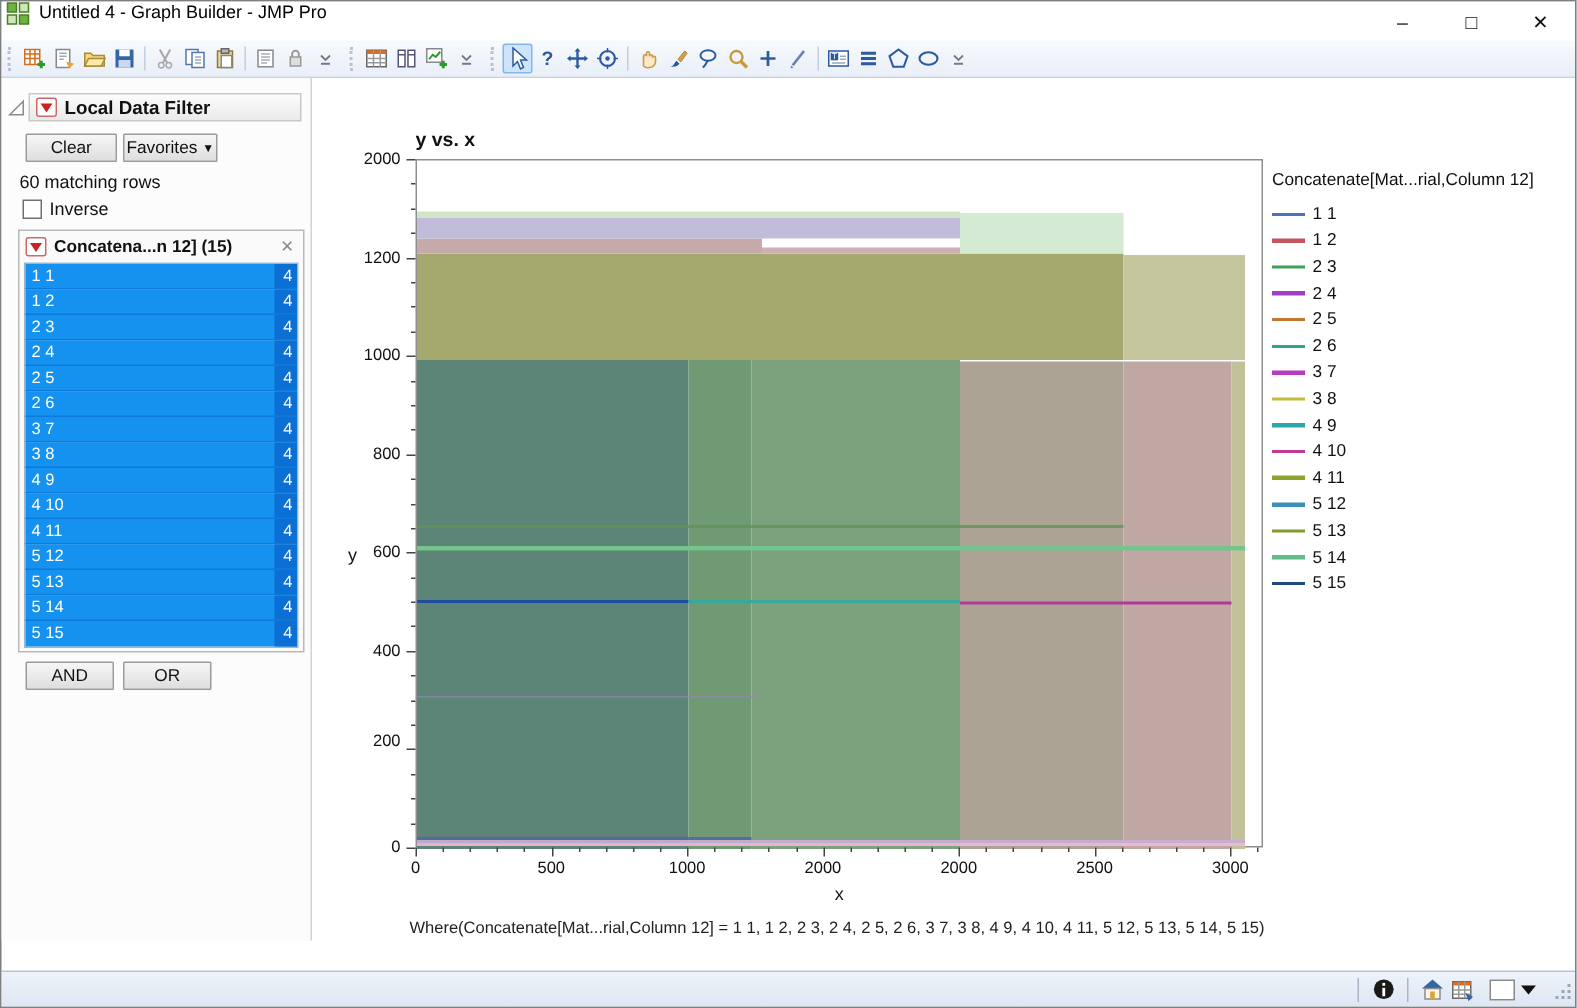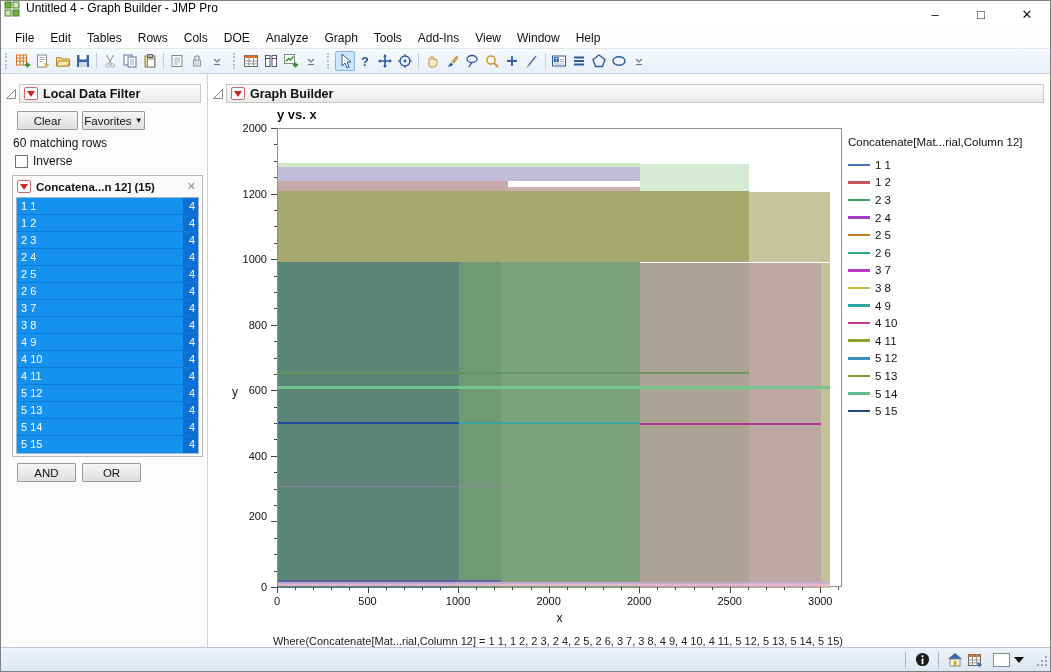--- a/index.html
+++ b/index.html
@@ -95,35 +95,20 @@
         </svg>
     </span>
     <span class="title">Untitled 4 - Graph Builder - JMP Pro</span>
     <div class="win-controls">
       <span class="win-btn">–</span>
       <span class="win-btn">□</span>
       <span class="win-btn">✕</span>
     </div>
   </div>
 
-  <div class="menubar" id="menubar">
-      <span class="menu-item">File</span>
-      <span class="menu-item">Edit</span>
-      <span class="menu-item">Tables</span>
-      <span class="menu-item">Rows</span>
-      <span class="menu-item">Cols</span>
-      <span class="menu-item">DOE</span>
-      <span class="menu-item">Analyze</span>
-      <span class="menu-item">Graph</span>
-      <span class="menu-item">Tools</span>
-      <span class="menu-item">Add-Ins</span>
-      <span class="menu-item">View</span>
-      <span class="menu-item">Window</span>
-      <span class="menu-item">Help</span>
-    </div>
 
   <div class="toolbar" id="toolbar">
       <div class="tb-group">
         <span class="tb-grip"></span>
         <span class="tb-icon">
           <svg viewBox="0 0 16 16">
             <rect x="1.5" y="2" width="10" height="10" fill="#fff" stroke="#d07020"></rect>
             <path d="M1.5 5h10M1.5 8h10M5 2v10M8.3 2v10" stroke="#d07020" fill="none"></path>
             <path d="M12.5 9.5v5M10 12h5" stroke="#2a9a2a" stroke-width="2"></path>
           </svg>
@@ -410,31 +395,20 @@
               <span class="cnt">4</span>
             </div>
           </div>
       </div>
 
       <div class="btn" style="top:389px; left:16px; width:59px;">AND</div>
       <div class="btn" style="top:389px; left:81px; width:59px;">OR</div>
     </div>
 
     <div class="graph-panel">
-      <div class="panel-header-row">
-        <svg class="disc-tri" viewBox="0 0 12 12">
-            <polygon points="10.5,1.5 10.5,10.5 1.5,10.5" fill="#fff" stroke="#8a8a8a"></polygon>
-          </svg>
-        <div class="header-bar">
-          <span class="red-menu-btn">
-              <span class="tri"></span>
-            </span>
-          <span class="header-title">Graph Builder</span>
-        </div>
-      </div>
 
       <div class="graph-content">
         <div class="chart-title">y vs. x</div>
         <div class="axis-label" style="left:24px; top:281px;">y</div>
         <div class="plot" id="plot">
             <div class="area" style="left: 0px; top: 132.782px; width: 181.09px; height: 326.218px; background: rgb(92, 133, 119);"></div>
             <div class="area" style="left: 181.09px; top: 132.782px; width: 41.6506px; height: 326.218px; background: rgb(111, 154, 115);"></div>
             <div class="area" style="left: 222.74px; top: 132.782px; width: 139.439px; height: 326.218px; background: rgb(123, 162, 124);"></div>
             <div class="area" style="left: 362.179px; top: 134.421px; width: 108.654px; height: 324.579px; background: rgb(172, 163, 148);"></div>
             <div class="area" style="left: 470.833px; top: 134.421px; width: 72.4359px; height: 324.579px; background: rgb(191, 167, 164);"></div>

